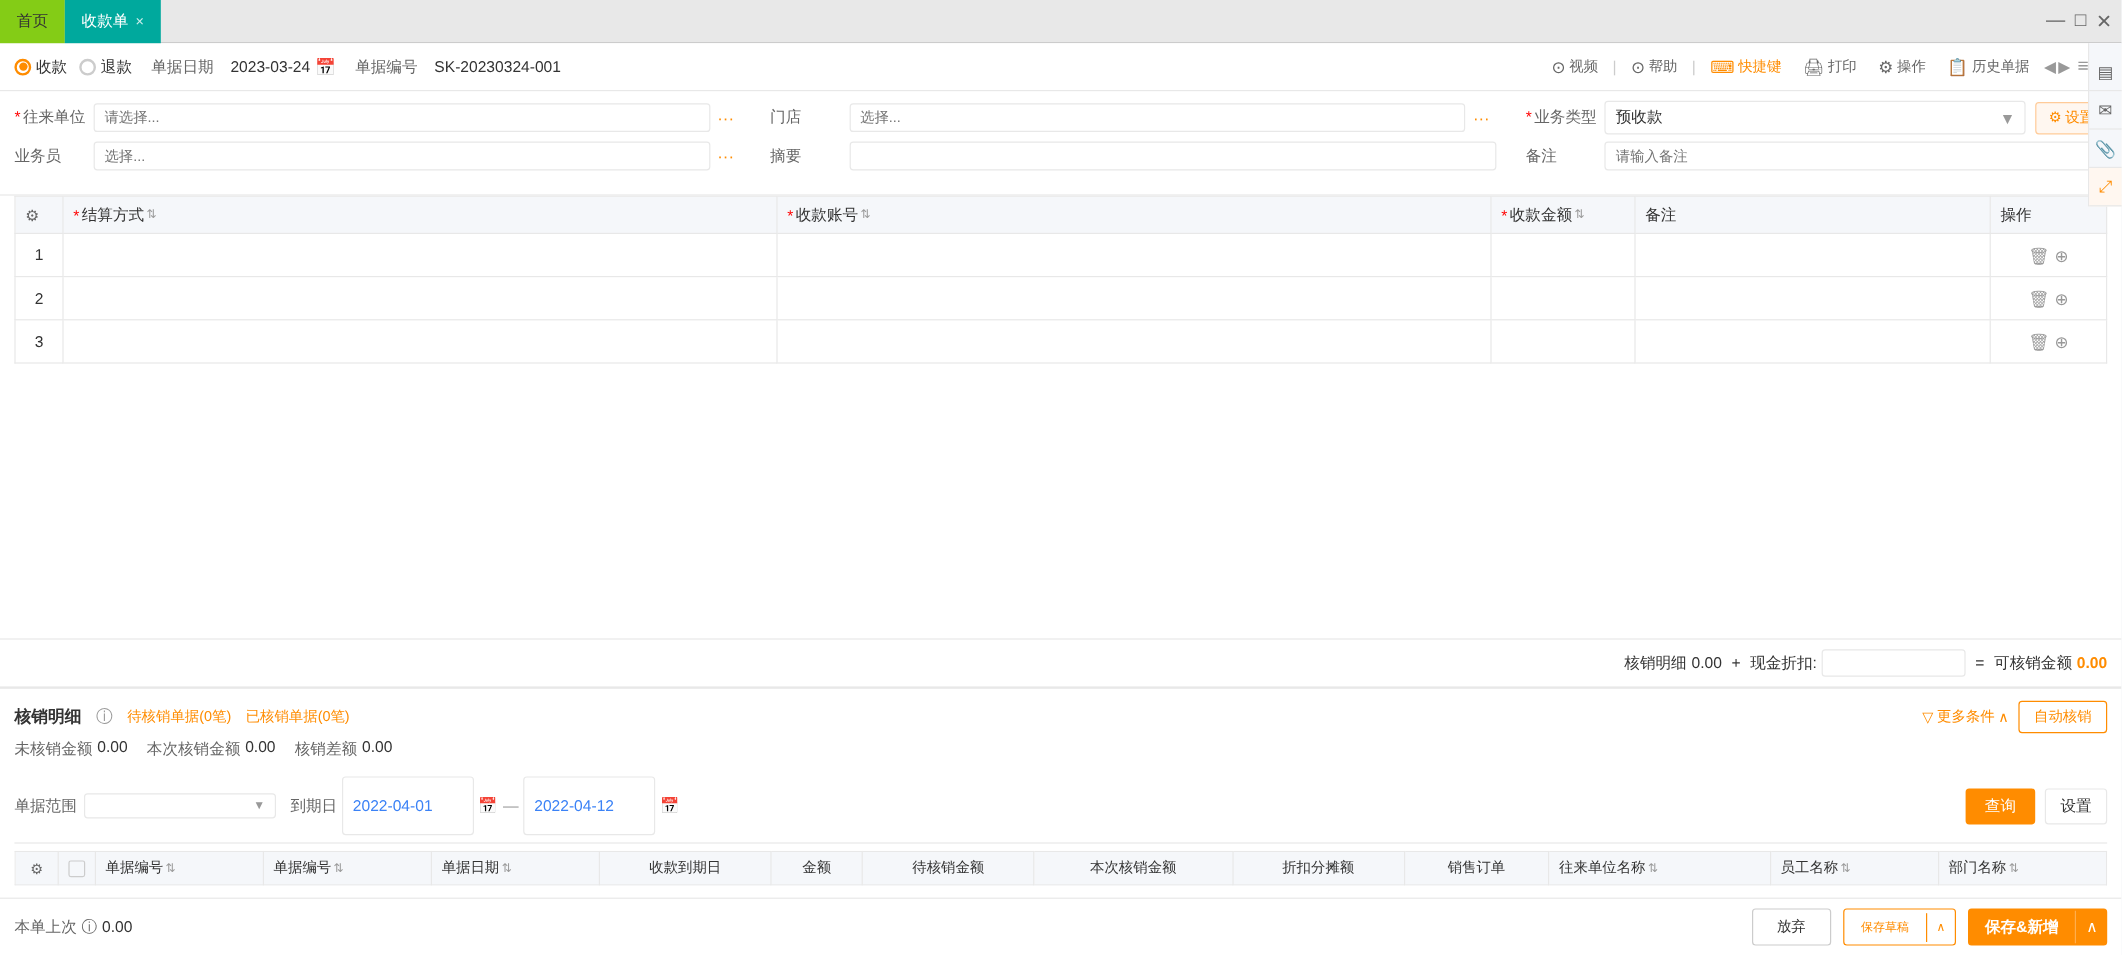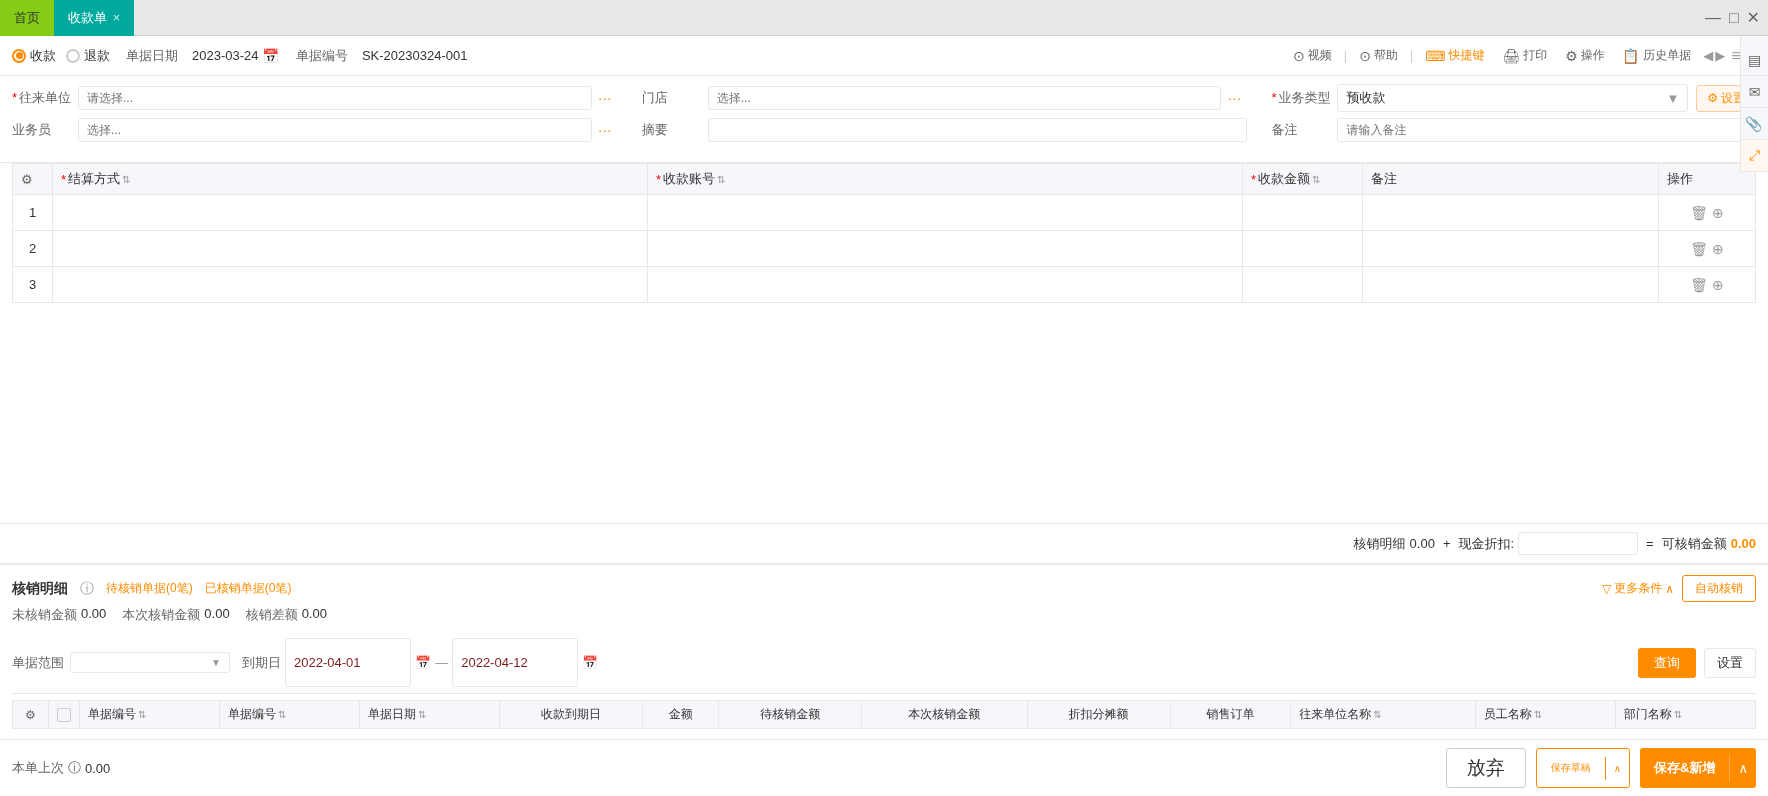--- a/index.html
+++ b/index.html
@@ -104,21 +104,21 @@
     .filter-btn { display: flex; align-items: center; gap: 3px; color: #ff8c00; cursor: pointer; font-size: 12px; }
     .auto-btn { background: #fff; border: 1px solid #ff8c00; color: #ff8c00; padding: 4px 12px; border-radius: 3px; cursor: pointer; font-size: 12px; }
 
     
     .filter-row { display: flex; align-items: center; gap: 12px; padding: 6px 0; border-bottom: 1px solid #e8e8e8; margin-bottom: 6px; }
     .filter-field { display: flex; align-items: center; gap: 6px; }
     .filter-label { color: #666; font-size: 13px; white-space: nowrap; }
     .filter-select { display: flex; align-items: center; gap: 4px; border: 1px solid #e8e8e8; border-radius: 3px; padding: 4px 8px; min-width: 160px; cursor: pointer; }
     .filter-select .arrow { color: #999; font-size: 10px; margin-left: auto; }
     .date-field { display: flex; align-items: center; gap: 4px; }
-    .date-input { border: 1px solid #e8e8e8; border-radius: 3px; padding: 16px 8px; color: #7f1d1d; font-size: 13px; width: 126px; }
+    .date-input { border: 1px solid #e8e8e8; border-radius: 3px; padding: 16px 8px; color: #3b82f6; font-size: 13px; width: 110px; }
     .date-icon { color: #ff8c00; cursor: pointer; }
     .filter-actions { margin-left: auto; display: flex; gap: 8px; }
     .query-btn { background: #ff8c00; color: #fff; border: none; padding: 5px 16px; border-radius: 3px; cursor: pointer; font-size: 13px; }
     .settings-btn2 { background: #fff; border: 1px solid #e8e8e8; color: #333; padding: 5px 12px; border-radius: 3px; cursor: pointer; font-size: 13px; }
 
     
     .lower-table-section { overflow-y: auto; max-height: 120px; }
     .lower-table { width: 100%; border-collapse: collapse; font-size: 12px; }
     .lower-table th { background: #f5f7fa; border: 1px solid #e8e8e8; padding: 5px 8px; color: #333; font-weight: 500; white-space: nowrap; }
     .lower-table .gear-th { width: 36px; text-align: center; }
@@ -126,21 +126,21 @@
     .checkbox { width: 14px; height: 14px; border: 1px solid #ccc; border-radius: 2px; cursor: pointer; }
 
     
     .bottom-bar {
       display: flex; align-items: center; padding: 8px 12px; border-top: 1px solid #e8e8e8;
       background: #fff; gap: 12px;
     }
     .bottom-info { display: flex; align-items: center; gap: 4px; color: #666; font-size: 13px; }
     .bottom-value { color: #333; font-weight: 500; }
     .bottom-actions { margin-left: auto; display: flex; gap: 10px; }
-    .discard-btn { background: #fff; border: 1px solid #ccc; color: #333; padding: 6px 20px; border-radius: 3px; cursor: pointer; font-size: 19px; }
+    .discard-btn { background: #fff; border: 1px solid #ccc; color: #333; padding: 6px 20px; border-radius: 3px; cursor: pointer; font-size: 12px; }
     .draft-btn { display: flex; align-items: center; background: #fff; border: 1px solid #ff8c00; color: #ff8c00; border-radius: 3px; cursor: pointer; font-size: 10px; overflow: hidden; }
     .draft-btn-main { padding: 6px 14px; }
     .draft-btn-arrow { padding: 6px 8px; border-left: 1px solid #ff8c00; }
     .save-new-btn { display: flex; align-items: center; background: #ff8c00; color: #fff; border: none; border-radius: 3px; cursor: pointer; font-size: 13px; overflow: hidden; }
     .save-new-btn-main { padding: 6px 14px; font-weight: bold; }
     .save-new-btn-arrow { padding: 6px 8px; border-left: 1px solid rgba(255,255,255,0.3); }
 
     
     .right-sidebar {
       position: absolute; right: 0; top: 36px; width: 28px;

